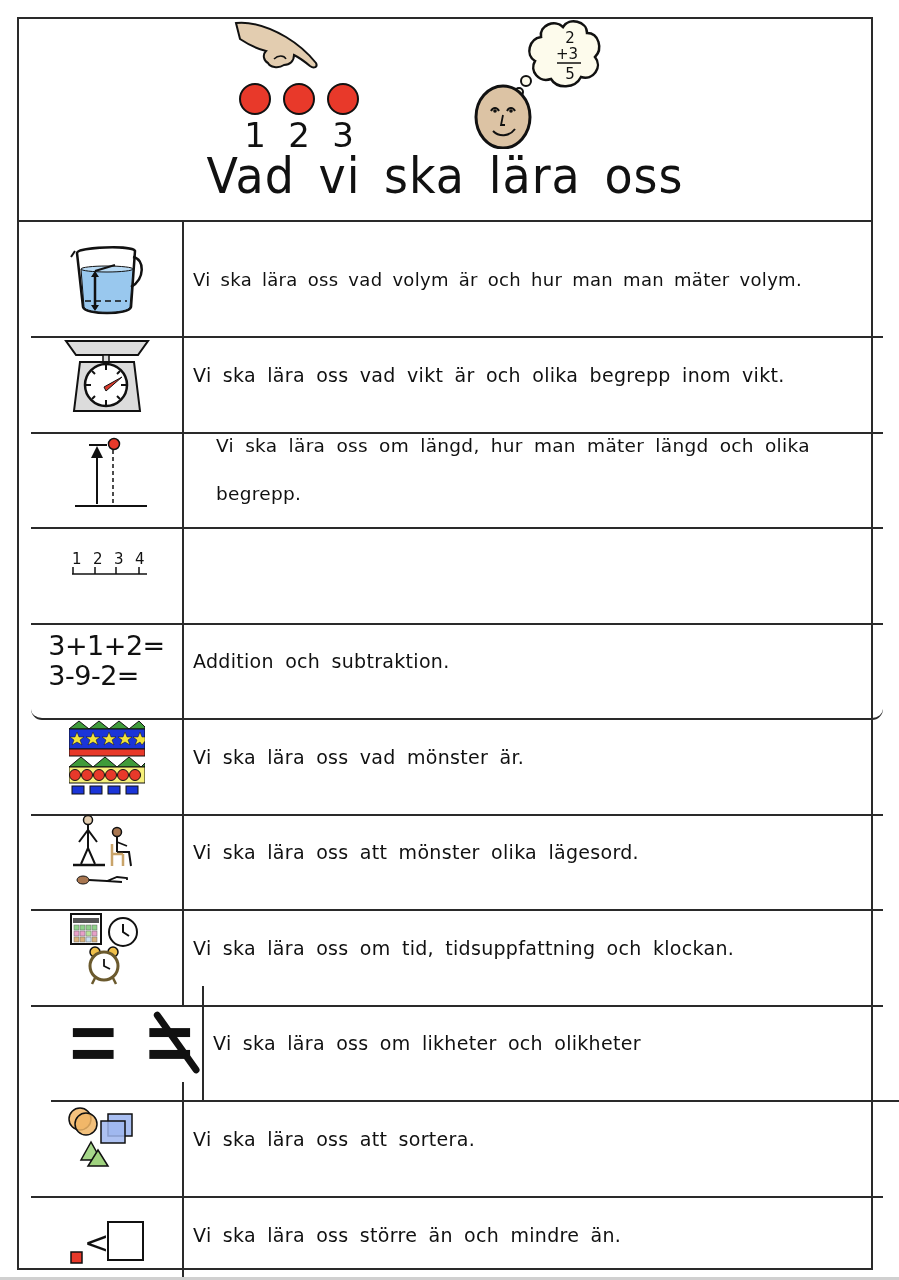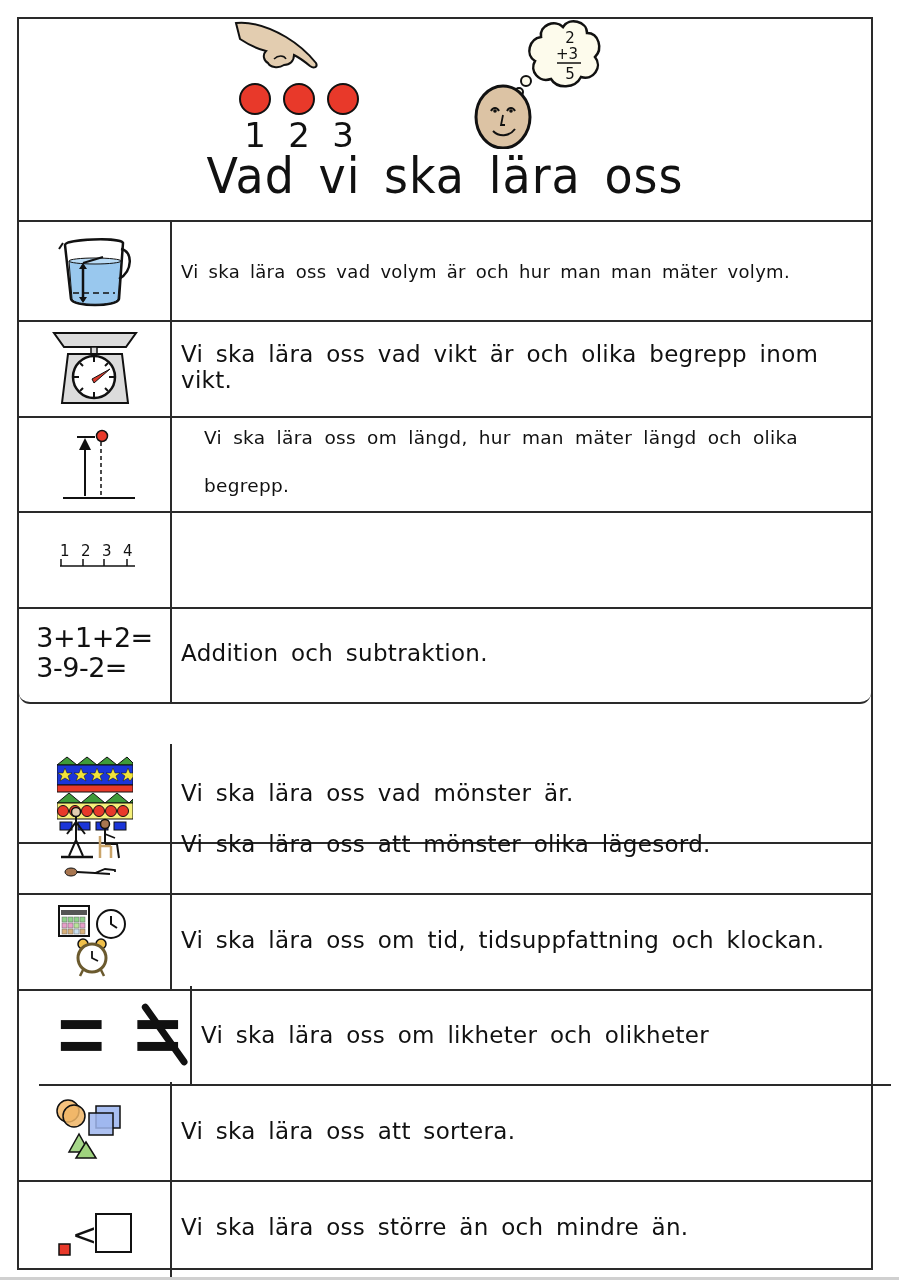--- a/index.html
+++ b/index.html
@@ -14,33 +14,33 @@
   .header {
     position: absolute; left: 0; top: 0; width: 100%; height: 203px;
     border-bottom: 2px solid #2a2a2a; box-sizing: border-box;
   }
   .title {
     position: absolute; left: 0; width: 100%; top: 130px; text-align: center;
     font-size: 46px; letter-spacing: 1px; word-spacing: 8px; font-weight: 400;
     transform: scaleY(1.08); color: #111;
   }
   .row {
-    position: absolute; left: 0; width: 100%; height: 100px;
+    position: absolute; left: 12px; width: 100%; height: 116px;
     border-bottom: 2px solid #2a2a2a; box-sizing: border-box;
   }
   .row:last-child { border-bottom: none; }
   .icon-cell {
     position: absolute; left: 0; top: 0; width: 153px; height: 100%;
     border-right: 2px solid #2a2a2a; box-sizing: border-box;
     display: flex; align-items: center; justify-content: center;
   }
   .text-cell {
     position: absolute; left: 153px; right: 0; top: 0; height: 100%;
     display: flex; align-items: center; padding-left: 9px; box-sizing: border-box;
-    font-size: 23px; word-spacing: 5px; letter-spacing: 0.3px;
+    font-size: 19px; word-spacing: 5px; letter-spacing: 0.3px;
   }
   .text-cell.small { font-size: 18px; word-spacing: 4px; }
   .text-cell.wrap { font-size: 18.5px; line-height: 48px; align-items: center; padding-right: 40px; padding-left: 32px; }
   .bottom-bar { position: absolute; left: 0; top: 1277px; width: 899px; height: 3px; background: #d0d0d0; }
   .math { font-size: 27px; line-height: 30px; text-align: left; letter-spacing: -0.5px; }
 </style>
 </head>
 <body>
 
 <div class="sheet">
@@ -164,21 +164,21 @@
     <div class="row" style="top:382px;border-radius:11px;">
       <div class="icon-cell">
         <div class="math">
           <div>3+1+2=</div>
           <div>3-9-2=</div>
         </div>
       </div>
       <div class="text-cell">Addition och subtraktion.</div>
     </div>
 
-    <div class="row" style="top:477.5px;margin-top:44px;">
+    <div class="row" style="top:477.5px;">
       <div class="icon-cell">
         <svg width="76" height="76" viewBox="0 0 76 76">
           <path d="M0,10 L10,2 L20,10 L30,2 L40,10 L50,2 L60,10 L70,2 L76,8 L76,10 Z" fill="#3f9b3a" stroke="#111" stroke-width="1"></path>
           <rect x="0" y="10" width="76" height="20" fill="#1b35d8" stroke="#111" stroke-width="1"></rect>
           <g fill="#f2e33a" stroke="#111" stroke-width="0.5">
             <polygon points="8,13 10,18 15,18 11,21 13,26 8,23 3,26 5,21 1,18 6,18"></polygon>
             <polygon points="24,13 26,18 31,18 27,21 29,26 24,23 19,26 21,21 17,18 22,18"></polygon>
             <polygon points="40,13 42,18 47,18 43,21 45,26 40,23 35,26 37,21 33,18 38,18"></polygon>
             <polygon points="56,13 58,18 63,18 59,21 61,26 56,23 51,26 53,21 49,18 54,18"></polygon>
             <polygon points="71,13 73,18 76,18 76,22 73,26 71,23 66,26 68,21 64,18 69,18"></polygon>

